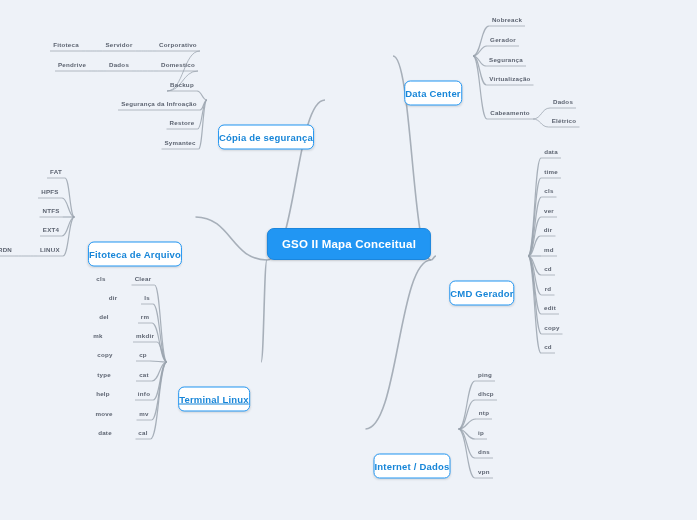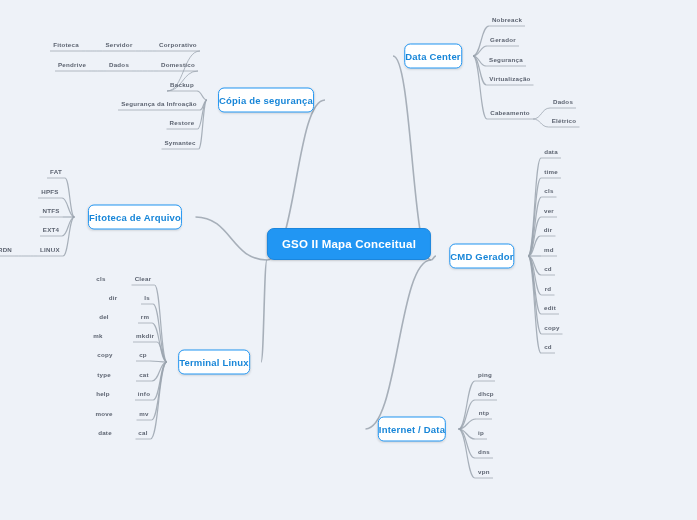--- a/index.html
+++ b/index.html
@@ -31,20 +31,21 @@
   .branch{
     background:#ffffff;
     color:#1886d8;
     border:1.4px solid #2196f3;
     border-radius:6px;
     font-size:9.5px;
     font-weight:bold;
     letter-spacing:.2px;
     padding:6px 0;
     box-shadow:0 1px 2px rgba(0,0,0,.10);
+    margin-top:37px;
   }
   .leaf{
     color:#5c6370;
     font-size:6.2px;
     font-weight:bold;
     letter-spacing:.25px;
     padding:1px 3px 2px 3px;
     background:transparent;
   }
 </style>
@@ -179,21 +180,21 @@
       <div class="node leaf" style="left: 159px; top: 104px;">Segurança da Infroação</div>
       <div class="node leaf" style="left: 182px; top: 123px;">Restore</div>
       <div class="node leaf" style="left: 180px; top: 143px;">Symantec</div>
       <div class="node branch" style="left: 135px; top: 217px;">Fitoteca de Arquivo</div>
       <div class="node leaf" style="left: 56px; top: 172px;">FAT</div>
       <div class="node leaf" style="left: 50px; top: 192px;">HPFS</div>
       <div class="node leaf" style="left: 51px; top: 211px;">NTFS</div>
       <div class="node leaf" style="left: 51px; top: 230px;">EXT4</div>
       <div class="node leaf" style="left: 50px; top: 250px;">LINUX</div>
       <div class="node leaf" style="left: 5px; top: 250px;">RDN</div>
-      <div class="node branch" style="left: 214px; top: 362px;">Terminal Linux</div>
+      <div class="node branch" style="left: 214px; top: 362px; text-decoration: underline;">Terminal Linux</div>
       <div class="node leaf" style="left: 143px; top: 279px;">Clear</div>
       <div class="node leaf" style="left: 101px; top: 279px;">cls</div>
       <div class="node leaf" style="left: 147px; top: 298px;">ls</div>
       <div class="node leaf" style="left: 113px; top: 298px;">dir</div>
       <div class="node leaf" style="left: 145px; top: 317px;">rm</div>
       <div class="node leaf" style="left: 104px; top: 317px;">del</div>
       <div class="node leaf" style="left: 145px; top: 336px;">mkdir</div>
       <div class="node leaf" style="left: 98px; top: 336px;">mk</div>
       <div class="node leaf" style="left: 143px; top: 355px;">cp</div>
       <div class="node leaf" style="left: 105px; top: 355px;">copy</div>
@@ -210,21 +211,21 @@
       <div class="node leaf" style="left: 551px; top: 172px;">time</div>
       <div class="node leaf" style="left: 549px; top: 191px;">cls</div>
       <div class="node leaf" style="left: 549px; top: 211px;">ver</div>
       <div class="node leaf" style="left: 548px; top: 230px;">dir</div>
       <div class="node leaf" style="left: 549px; top: 250px;">md</div>
       <div class="node leaf" style="left: 548px; top: 269px;">cd</div>
       <div class="node leaf" style="left: 548px; top: 289px;">rd</div>
       <div class="node leaf" style="left: 550px; top: 308px;">edit</div>
       <div class="node leaf" style="left: 552px; top: 328px;">copy</div>
       <div class="node leaf" style="left: 548px; top: 347px;">cd</div>
-      <div class="node branch" style="left: 412px; top: 429px;">Internet / Data</div>
+      <div class="node branch" style="left: 412px; top: 429px;">Internet / Dados</div>
       <div class="node leaf" style="left: 485px; top: 375px;">ping</div>
       <div class="node leaf" style="left: 486px; top: 394px;">dhcp</div>
       <div class="node leaf" style="left: 484px; top: 413px;">ntp</div>
       <div class="node leaf" style="left: 481px; top: 433px;">ip</div>
       <div class="node leaf" style="left: 484px; top: 452px;">dns</div>
       <div class="node leaf" style="left: 484px; top: 472px;">vpn</div>
     </div>
 </div>
 
 </body></html>

